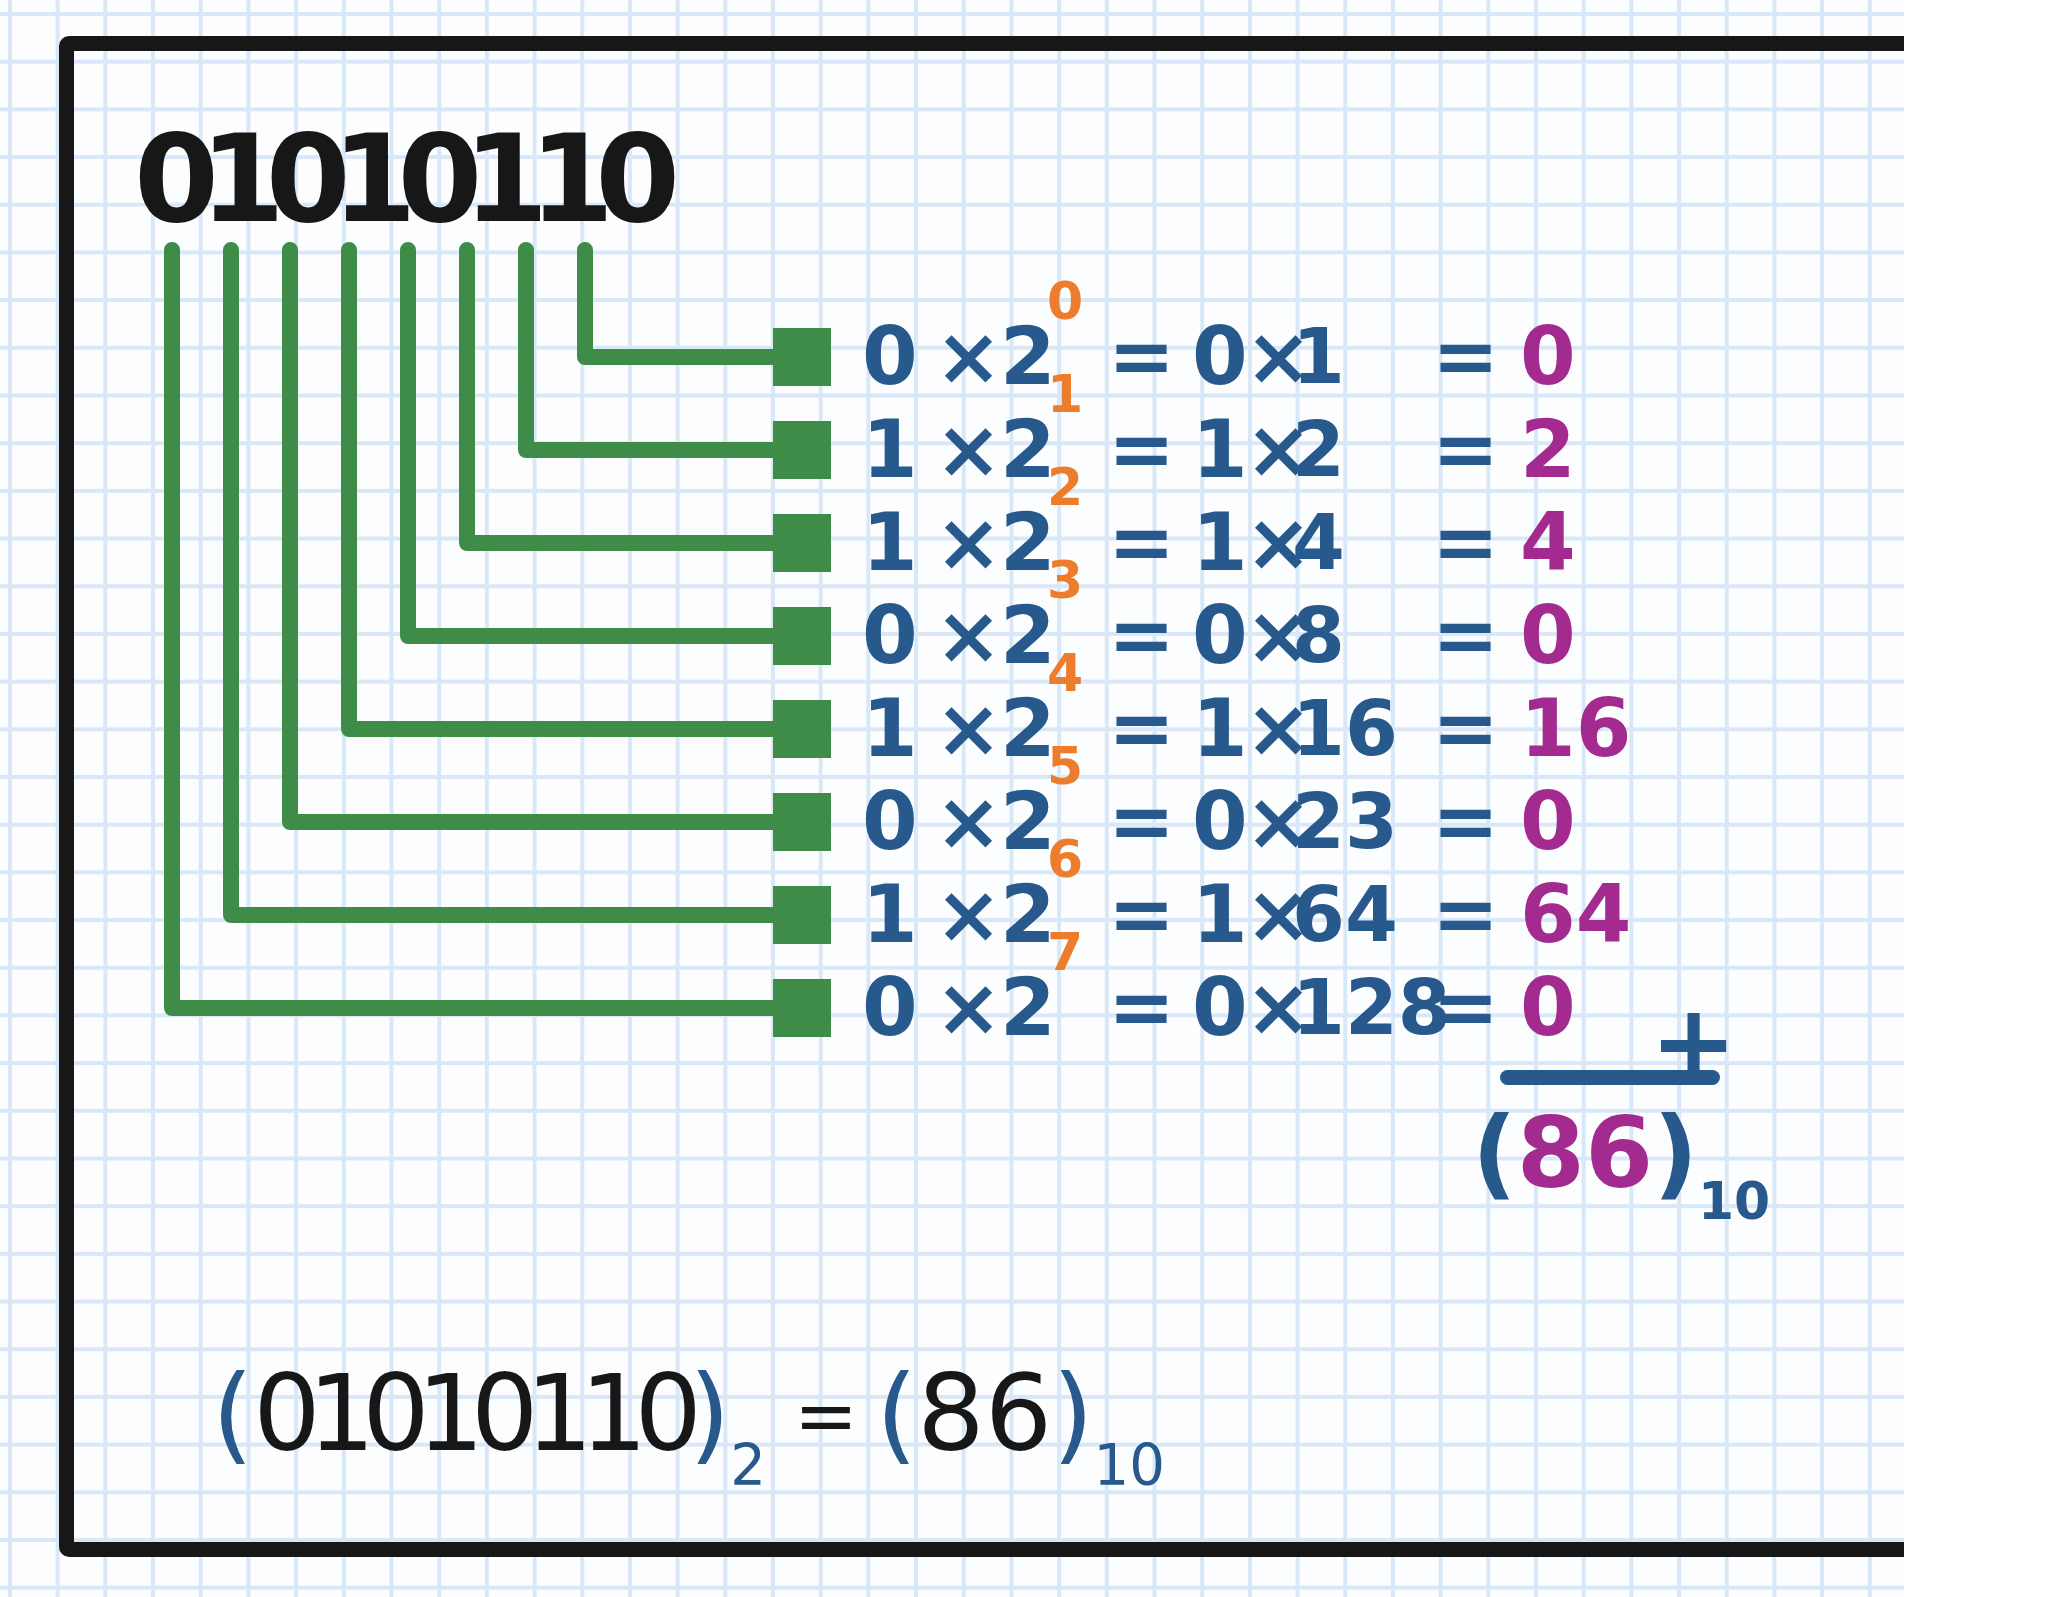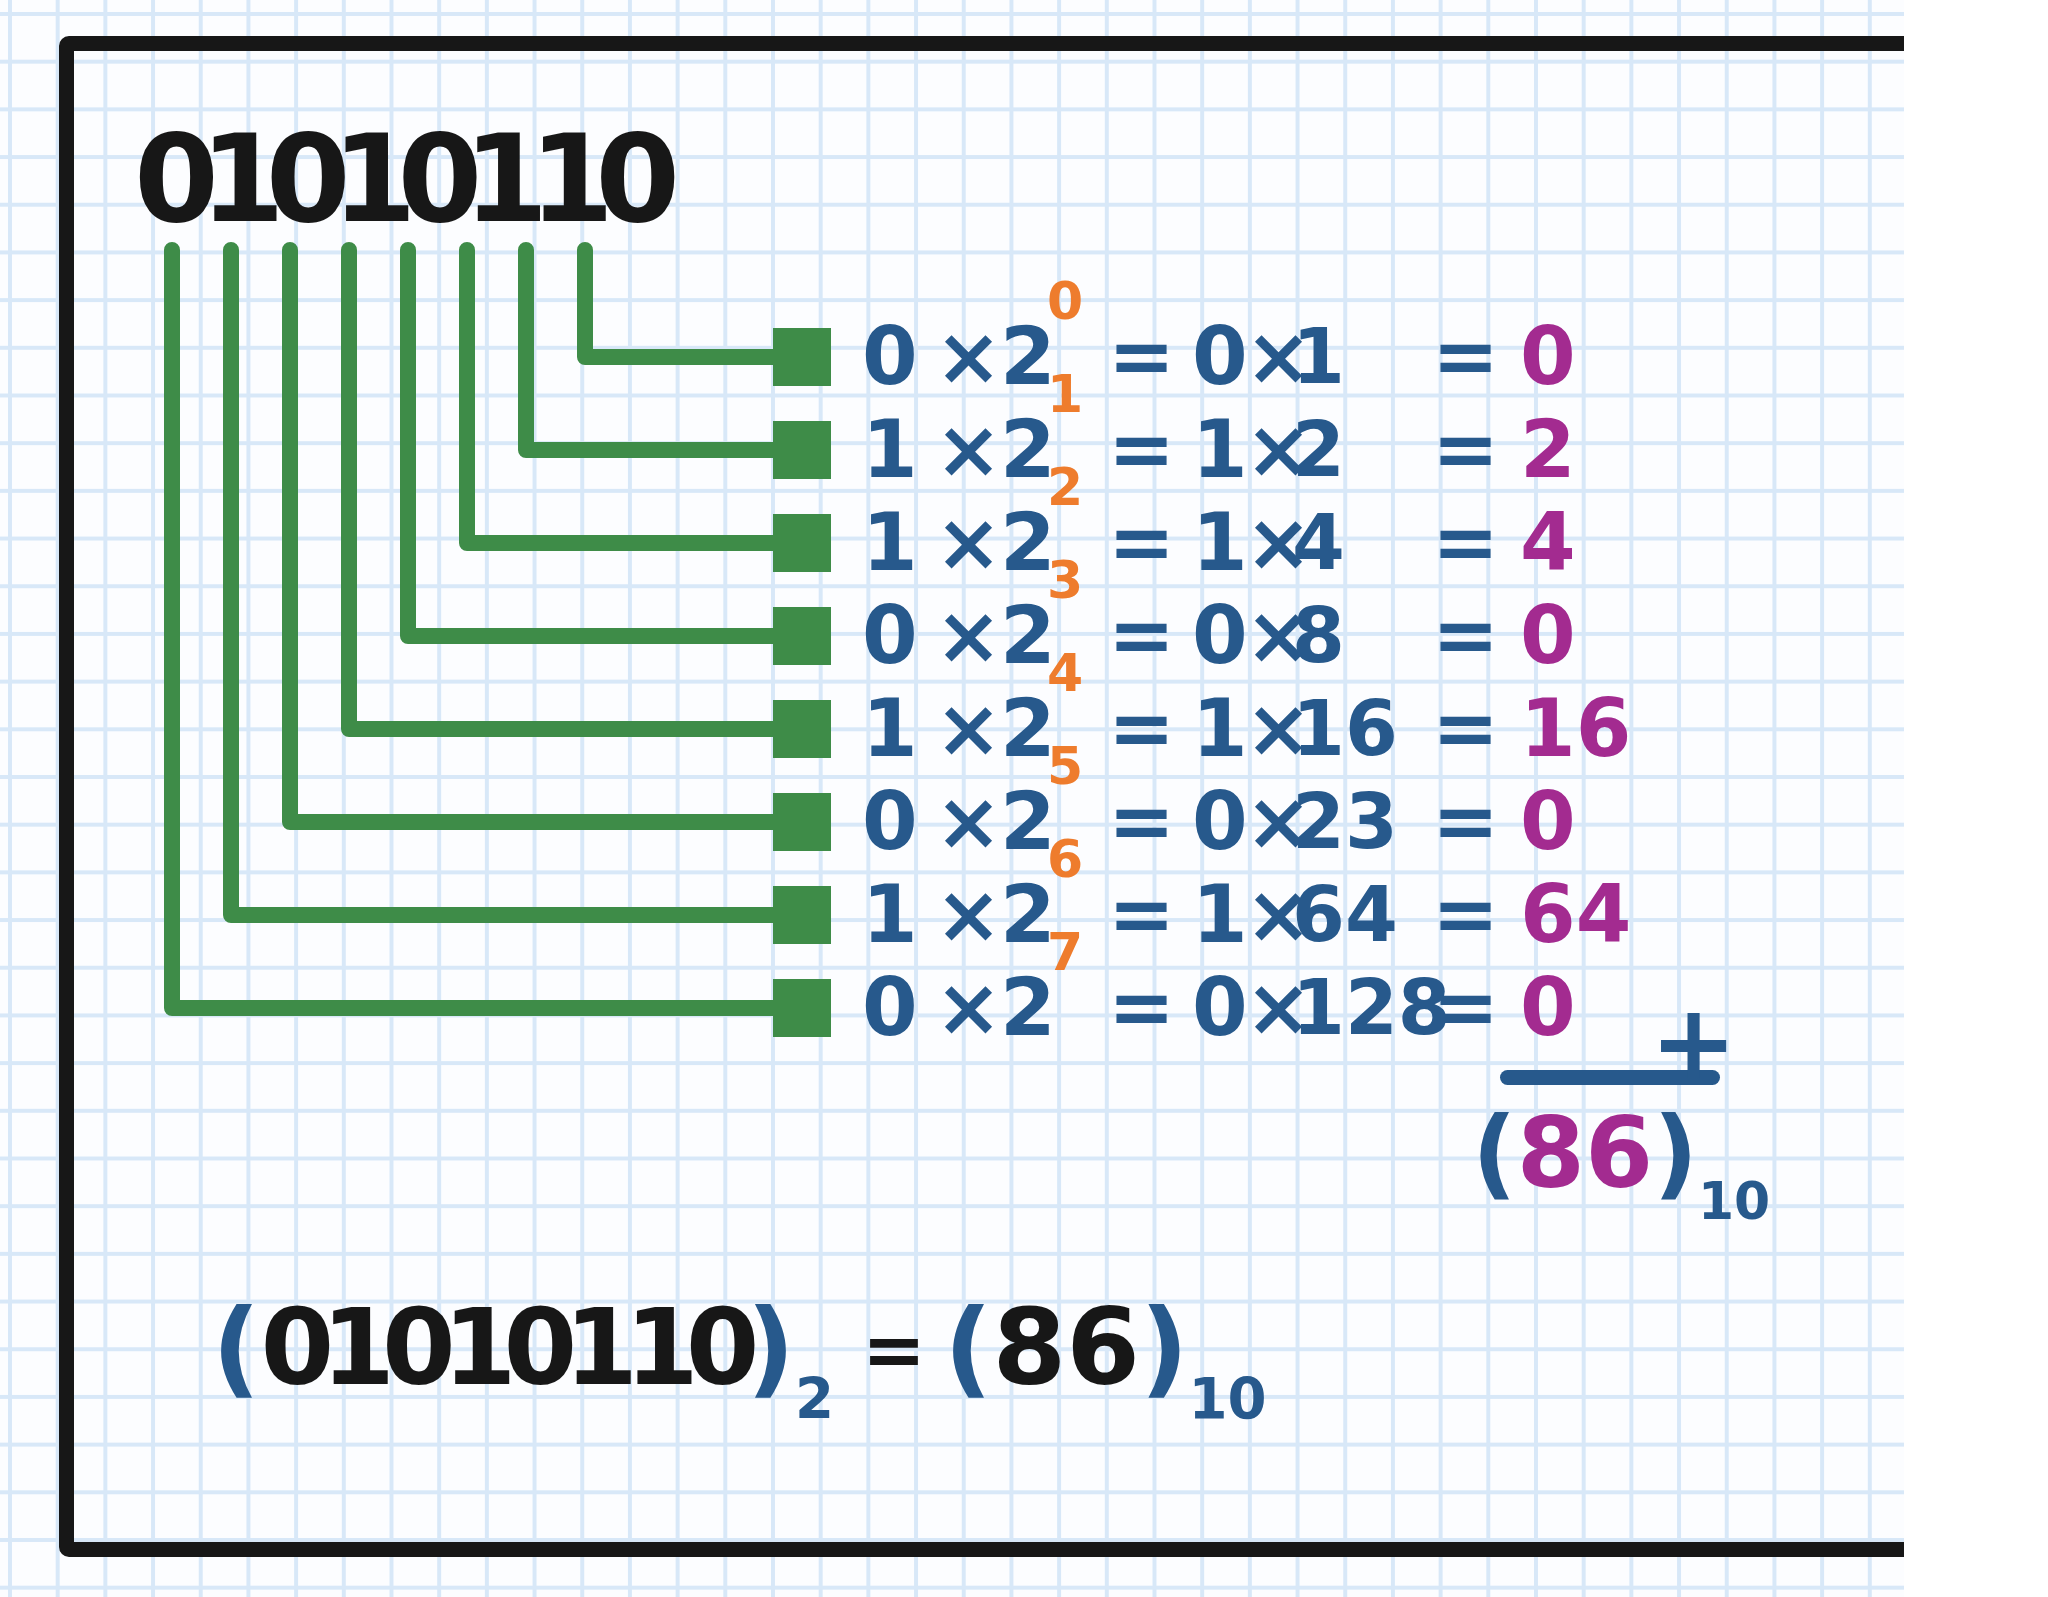--- a/index.html
+++ b/index.html
@@ -45,22 +45,22 @@
   
   .sum-line{position:absolute;left:1500px;top:1070px;width:220px;height:15px;
     background:var(--blue);border-radius:8px;}
   .plus{position:absolute;left:1650px;top:990px;font-size:104px;line-height:104px;
     font-weight:bold;color:var(--blue);}
   .sum-value{position:absolute;left:1472px;top:1098px;font-size:98px;line-height:110px;
     font-weight:bold;color:var(--blue);white-space:nowrap;}
   .sum-value .num{color:var(--magenta);}
   .sub{font-size:0.53em;position:relative;top:0.62em;letter-spacing:0;}
   
-  .conclusion{position:absolute;left:212px;top:1292px;font-size:106px;line-height:112px;
-    font-weight:bold;color:var(--ink);white-space:nowrap;}
+  .conclusion{position:absolute;left:212px;top:1358px;font-size:106px;line-height:112px;
+    font-weight:normal;color:var(--ink);white-space:nowrap;}
   .conclusion .paren,.sum-value .paren{color:var(--blue);}
   .conclusion .bits{letter-spacing:-13px;color:var(--ink);}
   .conclusion .sub{color:var(--blue);}
   .conclusion .eq{font-size:0.72em;position:relative;top:-0.1em;margin:0 18px 0 28px;}
 </style>
 </head>
 <body>
 
 <div id="canvas">
 

